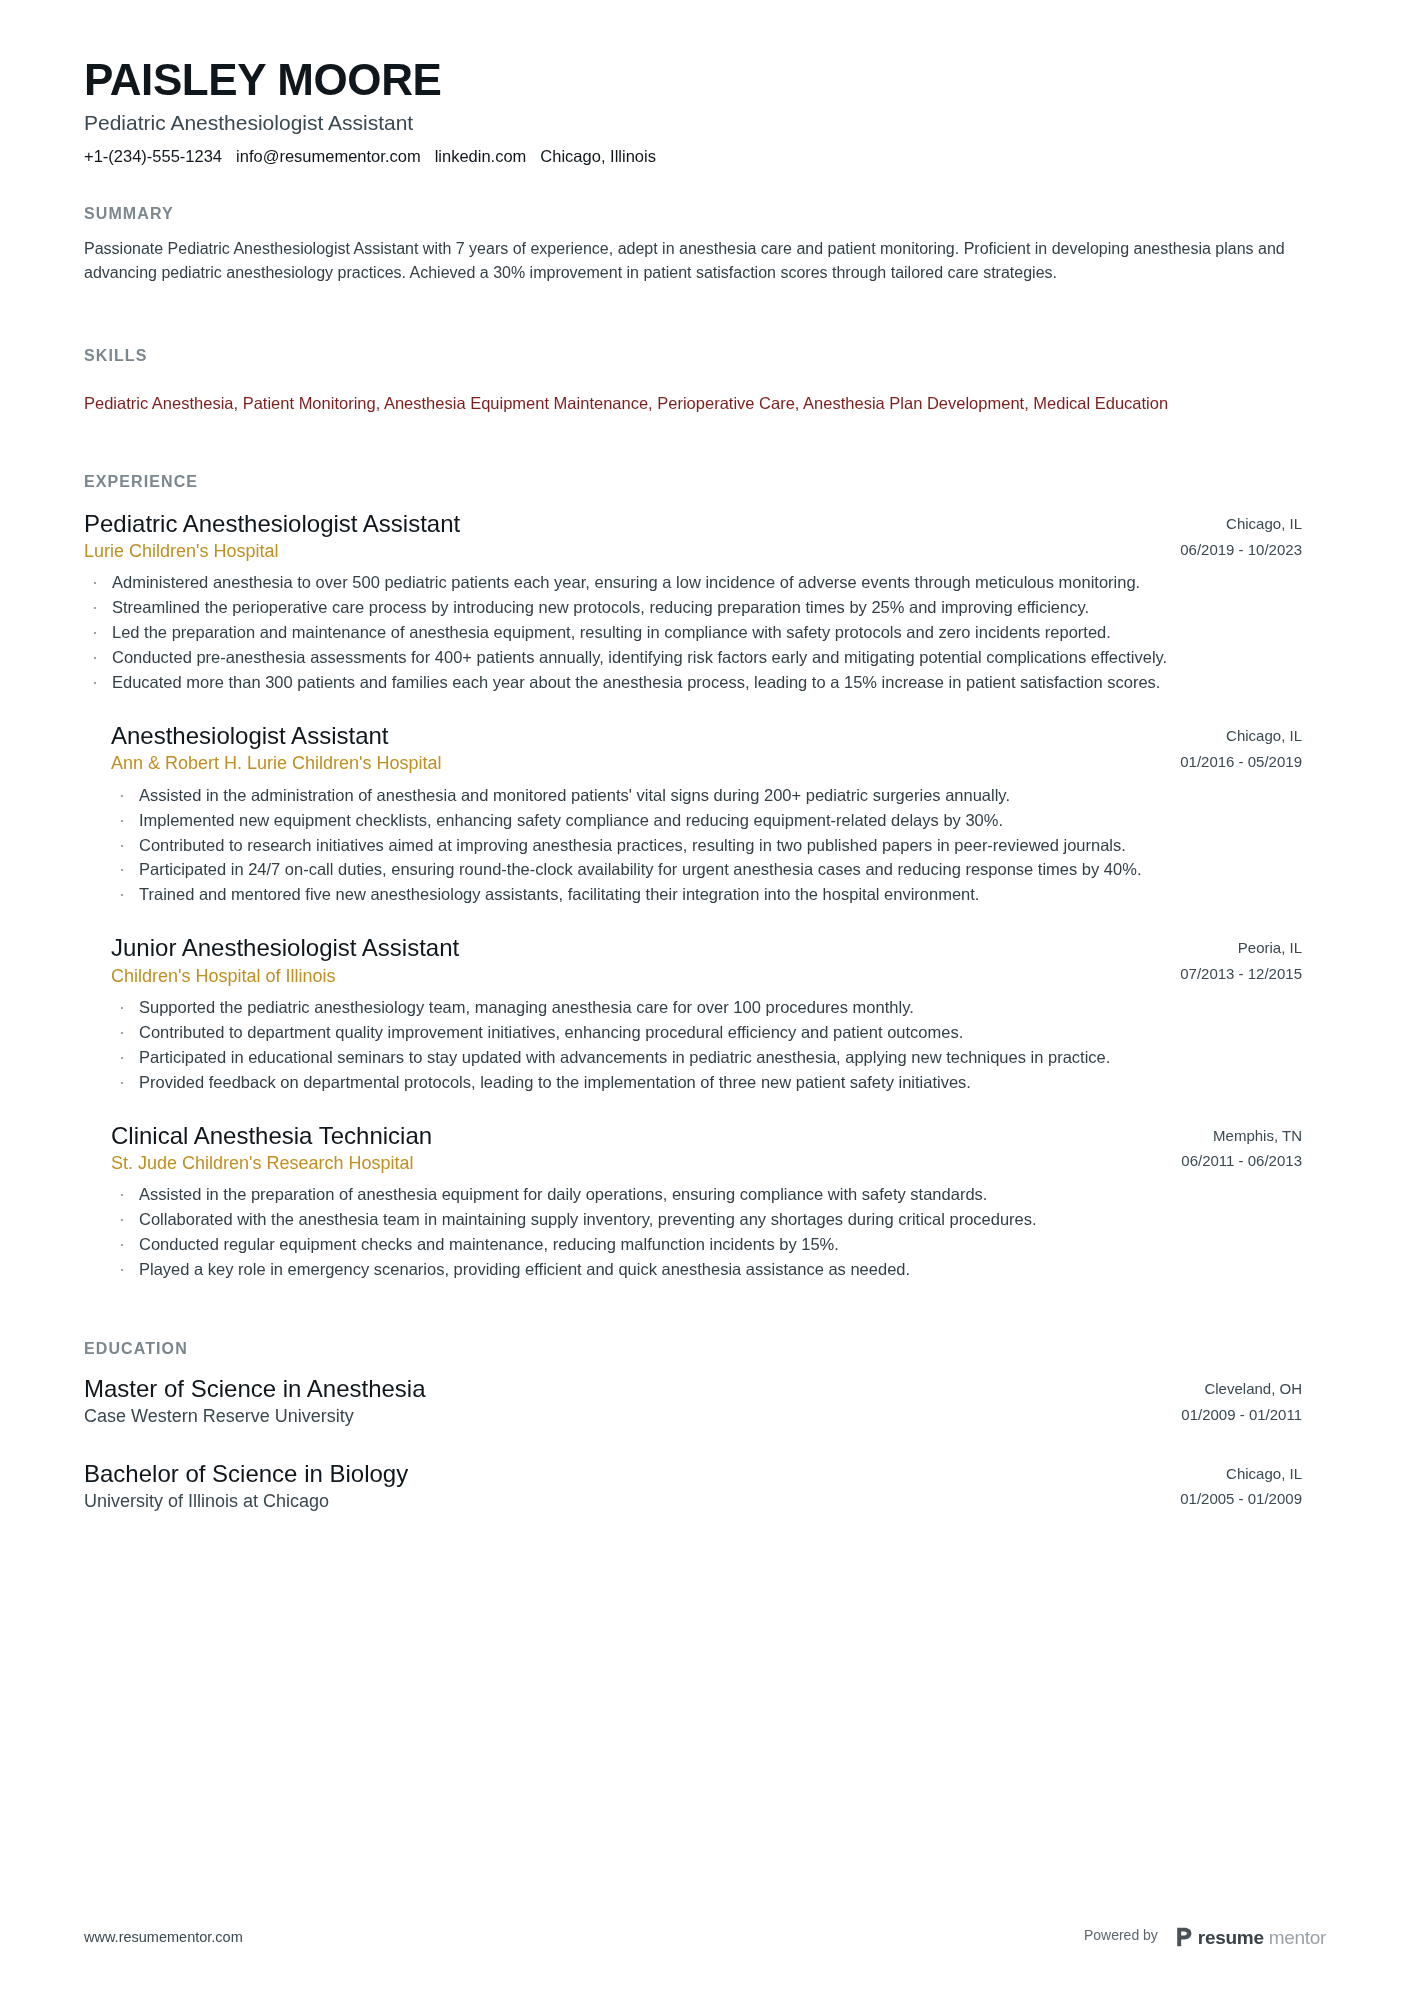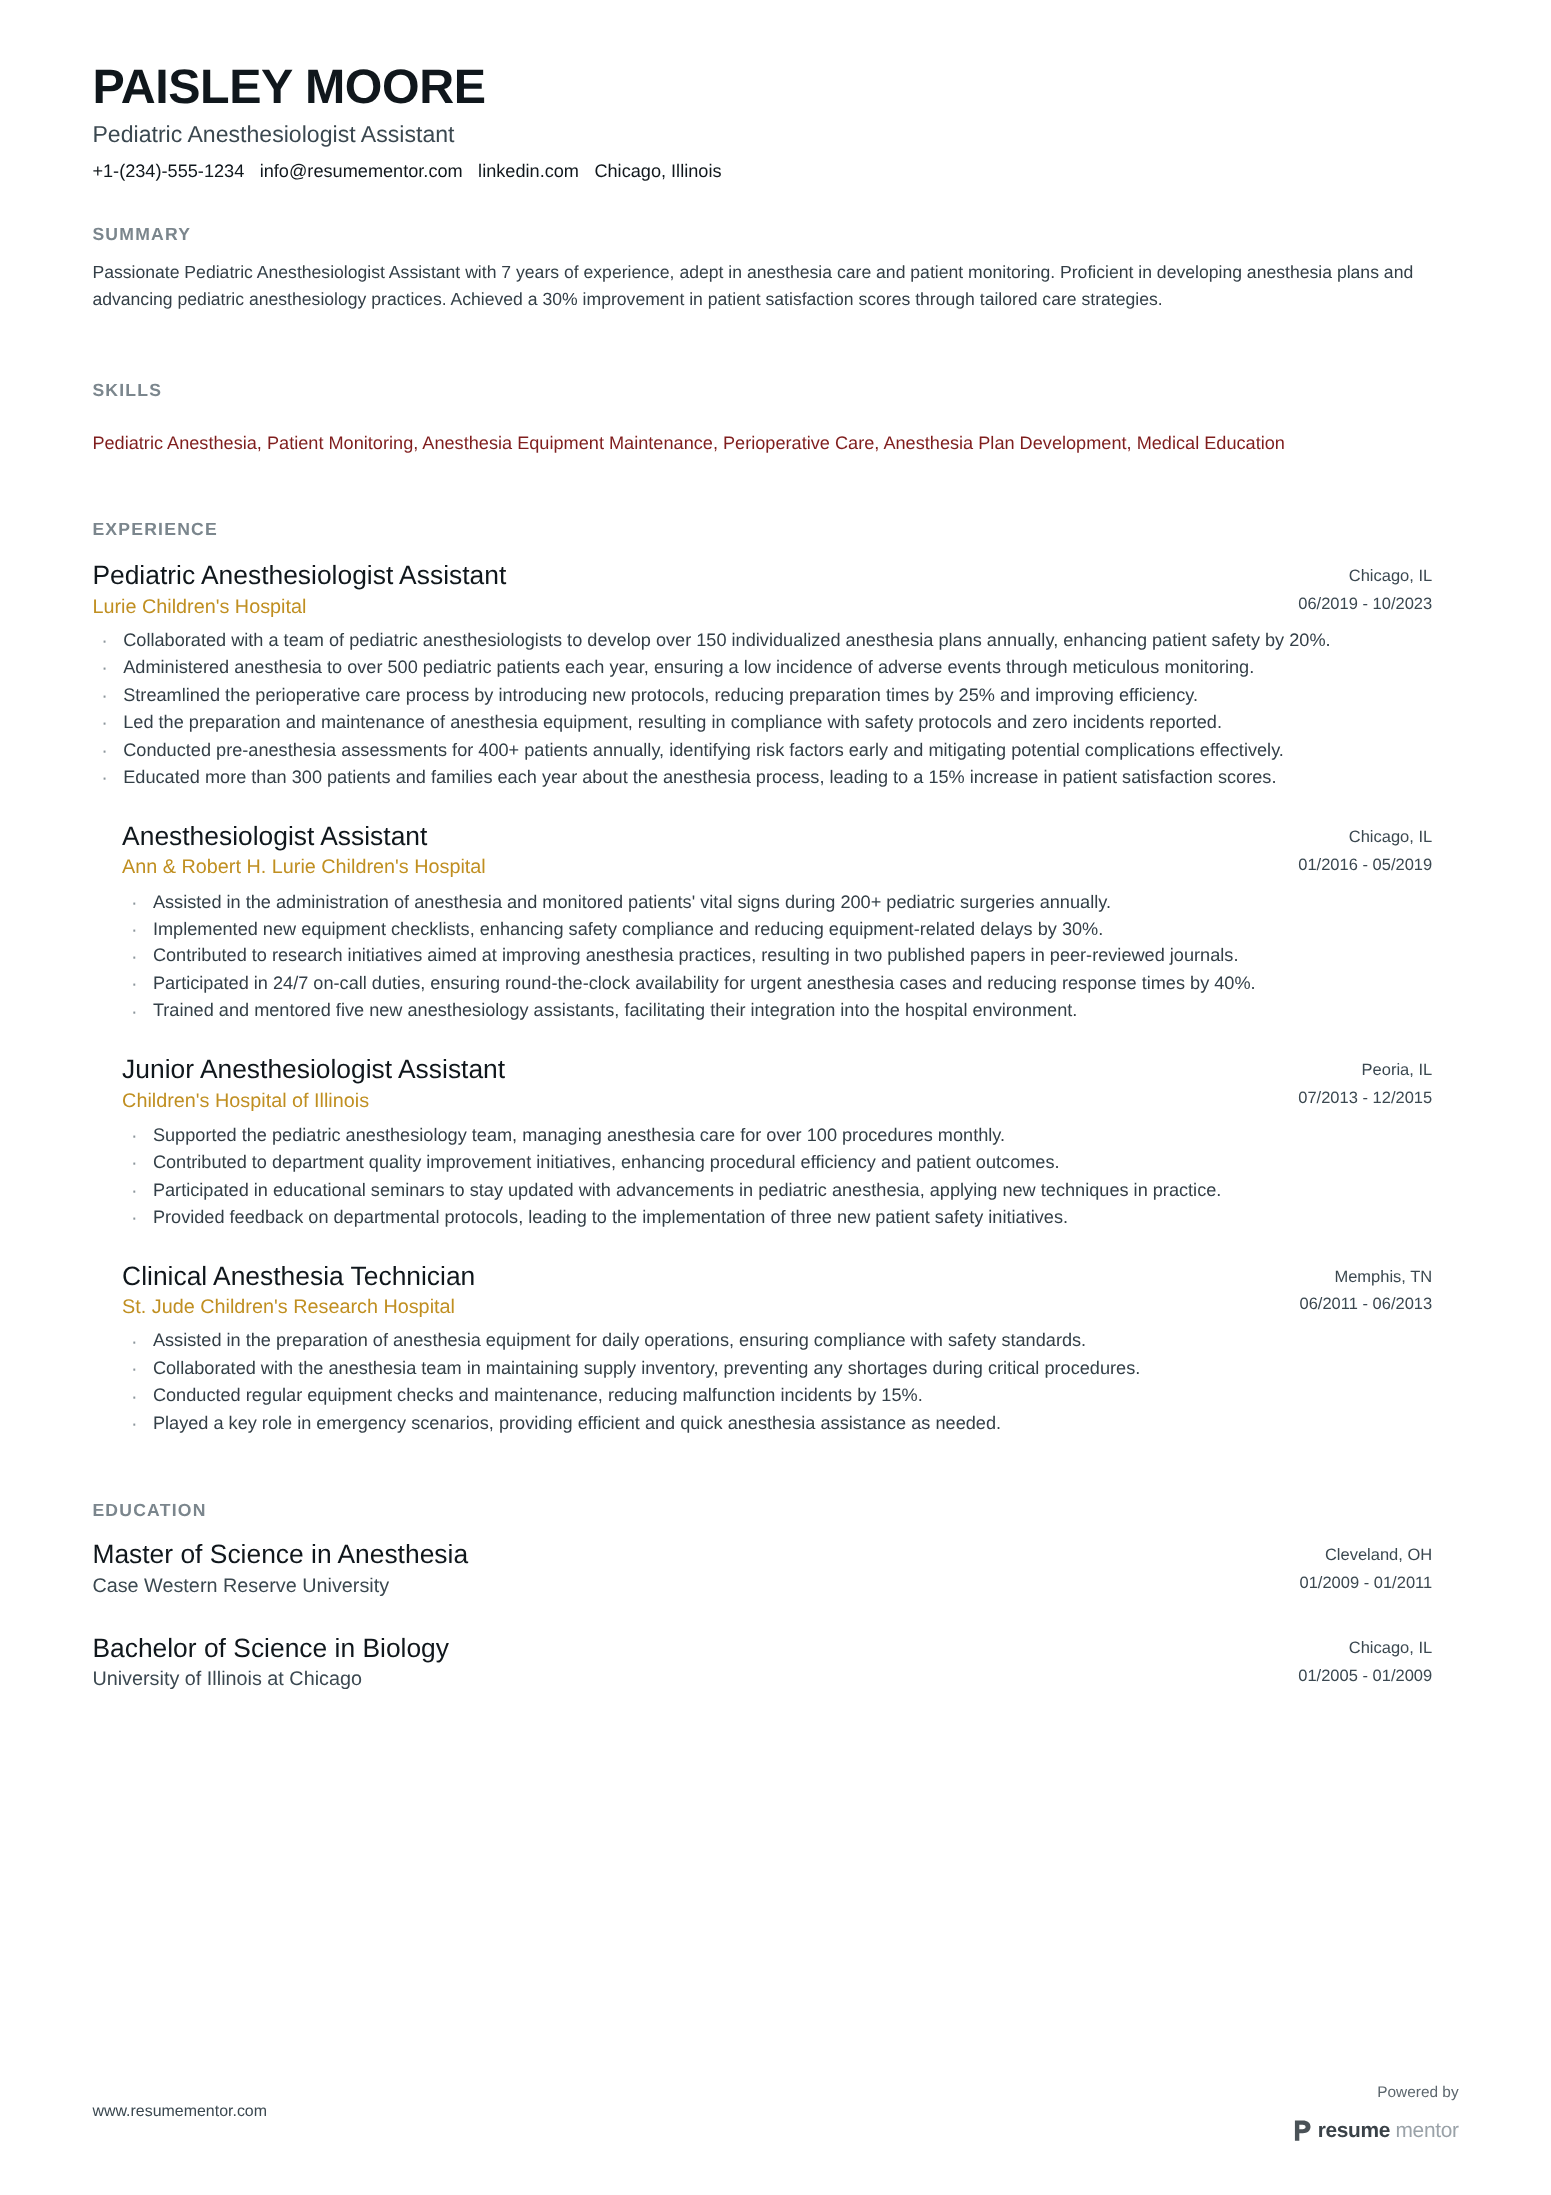--- a/index.html
+++ b/index.html
@@ -165,23 +165,22 @@
     display: flex;
     justify-content: space-between;
     align-items: center;
   }
   .footer-url {
     font-size: 14.5px;
     color: #3b4850;
   }
   .footer-right {
     display: flex;
-    align-items: flex-end;
+    align-items: flex-start;
     gap: 18px;
-    flex-direction: column;
   }
   .powered-by {
     font-size: 14px;
     color: #5c666d;
   }
   .brand {
     display: flex;
     align-items: center;
     gap: 5px;
     font-size: 19px;
@@ -233,21 +232,20 @@
           <div class="entry-left">
             <h3 class="entry-title">Pediatric Anesthesiologist Assistant</h3>
             <div class="entry-org">Lurie Children's Hospital</div>
           </div>
           <div class="entry-right">
             <div class="entry-loc">Chicago, IL</div>
             <div class="entry-date">06/2019 - 10/2023</div>
           </div>
         </div>
         <ul class="bullets">
-          <li>Collaborated with a team of pediatric anesthesiologists to develop over 150 individualized anesthesia plans annually, enhancing patient safety by 20%.</li>
           <li>Administered anesthesia to over 500 pediatric patients each year, ensuring a low incidence of adverse events through meticulous monitoring.</li>
           <li>Streamlined the perioperative care process by introducing new protocols, reducing preparation times by 25% and improving efficiency.</li>
           <li>Led the preparation and maintenance of anesthesia equipment, resulting in compliance with safety protocols and zero incidents reported.</li>
           <li>Conducted pre-anesthesia assessments for 400+ patients annually, identifying risk factors early and mitigating potential complications effectively.</li>
           <li>Educated more than 300 patients and families each year about the anesthesia process, leading to a 15% increase in patient satisfaction scores.</li>
         </ul>
       </article>
 
       <article class="entry">
         <div class="entry-head">

